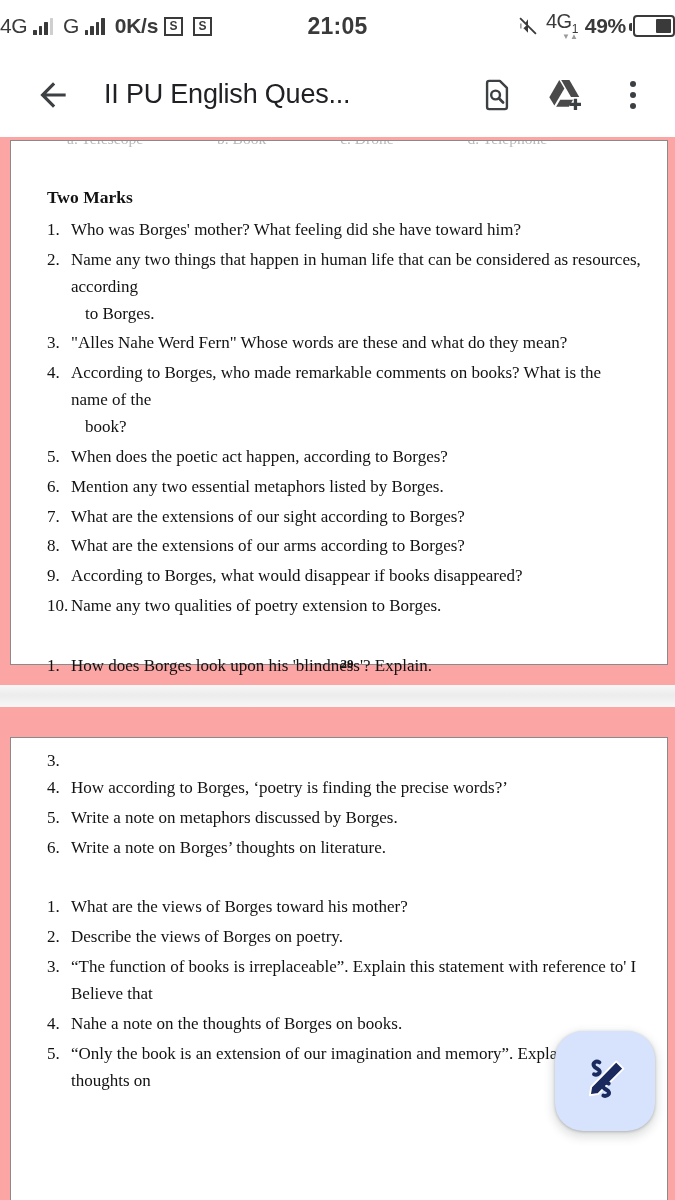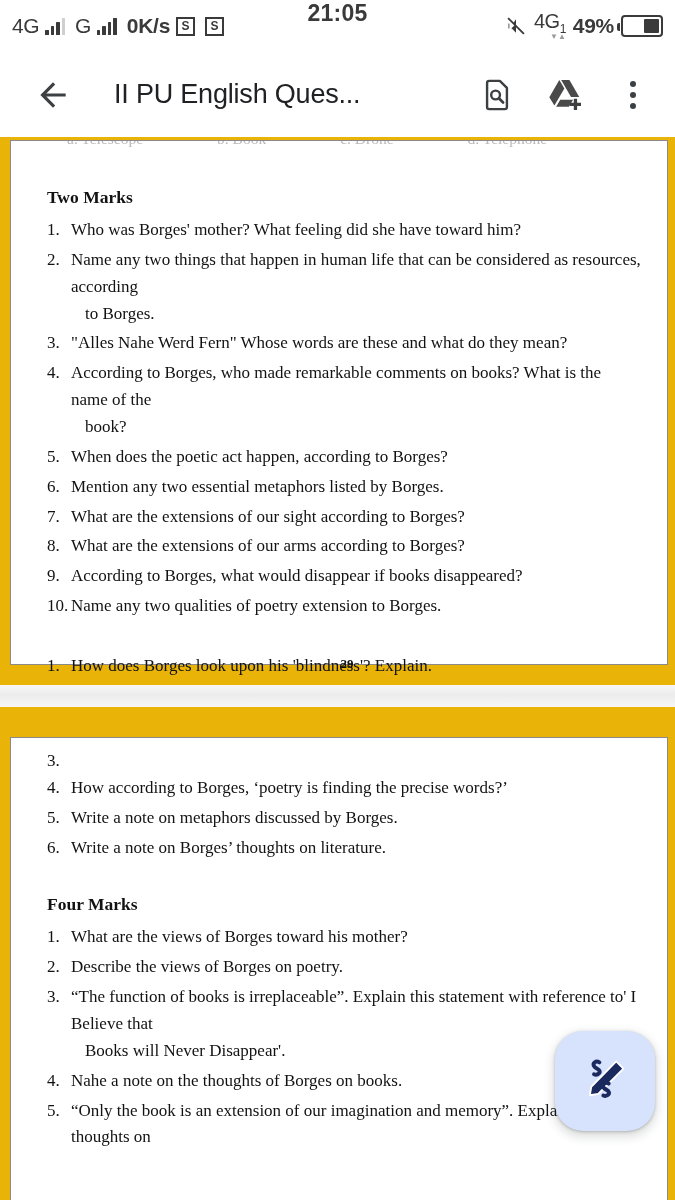--- a/index.html
+++ b/index.html
@@ -10,28 +10,28 @@
     overflow: hidden;
   }
 
   
   .status-bar {
     position: relative;
     height: 52px;
     background: #ffffff;
     display: flex;
     align-items: center;
-    padding: 0 12px;
+    padding: 0 0;
     color: #3a3a3a;
   }
   .sb-left { display: flex; align-items: center; gap: 6px; }
   .sb-right { display: flex; align-items: center; gap: 7px; margin-left: auto; }
   .sb-center {
     position: absolute; left: 0; right: 0; top: 0; bottom: 0;
-    display: flex; justify-content: center;
+    display: flex; align-items: center; justify-content: center;
     pointer-events: none;
   }
   .sb-text { font-size: 21px; font-weight: 700; letter-spacing: -0.3px; }
   .sb-net { font-size: 21px; font-weight: 500; letter-spacing: -0.5px; }
   .sb-clock { font-size: 23px; font-weight: 700; letter-spacing: 0.2px; }
 
   
   .bars { display: flex; align-items: flex-end; gap: 2px; height: 17px; }
   .bars i { display: block; width: 3.5px; background: #3a3a3a; border-radius: 0.5px; }
   .bars i:nth-child(1) { height: 5px; }
@@ -68,42 +68,42 @@
     width: 3px; height: 8px; background: #3a3a3a; border-radius: 2px 0 0 2px;
   }
 
   
   .app-bar {
     height: 85px;
     background: #ffffff;
     display: flex;
     align-items: center;
     padding: 0 20px 0 30px;
-    gap: 14px;
+    gap: 4px;
   }
   .back-btn { width: 46px; height: 46px; display:flex; align-items:center; justify-content:center; }
   .app-title {
     font-size: 27px;
     font-weight: 400;
     color: #202124;
     margin-left: 24px;
     white-space: nowrap;
     overflow: hidden;
     letter-spacing: -0.2px;
   }
   .bar-actions { margin-left: auto; display: flex; align-items: center; gap: 24px; }
   .icon-btn { width: 44px; height: 44px; display:flex; align-items:center; justify-content:center; }
   .kebab { display:flex; flex-direction:column; gap:5px; align-items:center; justify-content:center; width:44px; height:44px; }
   .kebab i { width: 6px; height: 6px; border-radius: 50%; background: #3c4043; display:block; }
 
   
   .viewer {
     position: relative;
     height: 1063px;
-    background: #eab308;
+    background: #fca5a5;
     overflow: hidden;
     text-decoration: underline;
   }
   .page {
     position: absolute;
     left: 10px;
     width: 658px;
     background: #ffffff;
     border: 1.5px solid #8a8a8a;
   }
@@ -354,33 +354,32 @@
             <span class="q-text">Write a note on metaphors discussed by Borges.</span>
           </li>
         <li class="q-item">
             <span class="q-num">6.</span>
             <span class="q-text"><span>Write a note on Borges’ thoughts on literature.</span></span>
           </li>
       </ul>
 
       <div class="spacer-lg"></div>
 
-      <div class="sec-head">Four Marks</div>
       <ul class="q-list">
         <li class="q-item">
             <span class="q-num">1.</span>
             <span class="q-text">What are the views of Borges toward his mother?</span>
           </li>
         <li class="q-item">
             <span class="q-num">2.</span>
             <span class="q-text">Describe the views of Borges on poetry.</span>
           </li>
         <li class="q-item">
             <span class="q-num">3.</span>
-            <span class="q-text"><span>“The function of books is irreplaceable”. Explain this statement with reference to' I Believe that</span><span class="cont">Books will Never Disappear'.</span></span>
+            <span class="q-text"><span>“The function of books is irreplaceable”. Explain this statement with reference to' I Believe that</span></span>
           </li>
         <li class="q-item">
             <span class="q-num">4.</span>
             <span class="q-text">Nahe a note on the thoughts of Borges on books.</span>
           </li>
         <li class="q-item">
             <span class="q-num">5.</span>
             <span class="q-text"><span>“Only the book is an extension of our imagination and memory”. Explain Borges’ thoughts on</span></span>
           </li>
 

